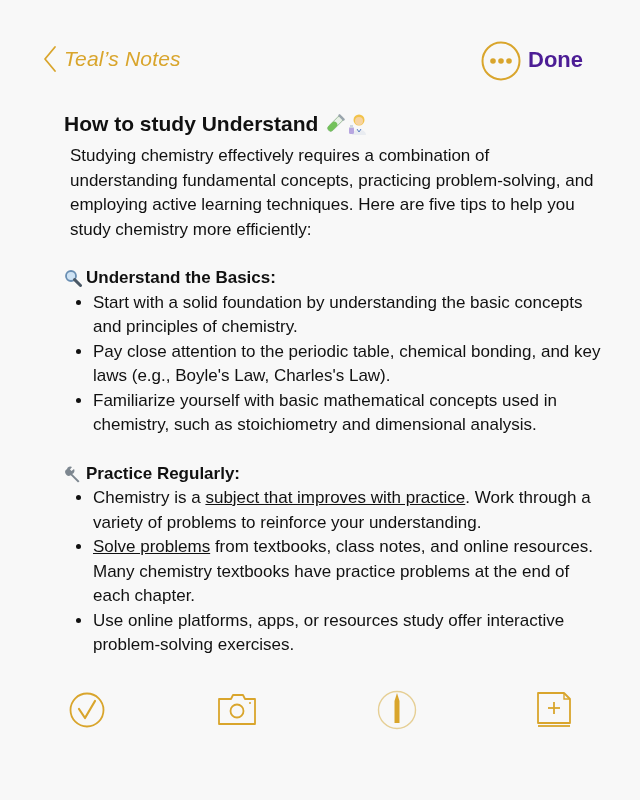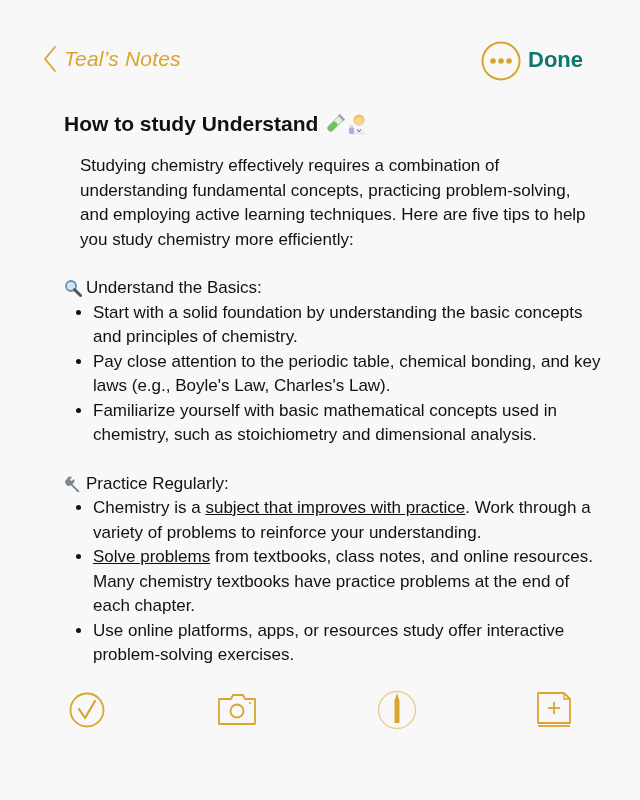--- a/index.html
+++ b/index.html
@@ -43,21 +43,21 @@
     width: 40px;
     height: 40px;
     cursor: pointer;
   }
   .done-btn {
     position: absolute;
     left: 528px;
     top: 47px;
     font-size: 22px;
     font-weight: bold;
-    color: #0f766e;
+    color: #4c1d95;
     cursor: pointer;
   }
   .content {
     position: absolute;
     left: 64px;
     top: 110px;
     width: 540px;
     font-size: 17px;
     line-height: 24.5px;
   }
@@ -67,24 +67,24 @@
     line-height: 28px;
     margin: 0;
     display: flex;
     align-items: center;
   }
   .title .emoji {
     display: inline-flex;
     margin-left: 6px;
     gap: 1px;
   }
-  .intro { margin: 16px; }
+  .intro { margin: 6px; }
   .section-heading {
     margin: 24px 0 0 0;
-    font-weight: normal;
+    font-weight: bold;
     display: flex;
     align-items: center;
   }
   .section-heading .hicon {
     display: inline-flex;
     width: 18px; height: 18px;
     margin-right: 4px;
   }
   ul {
     margin: 0;

